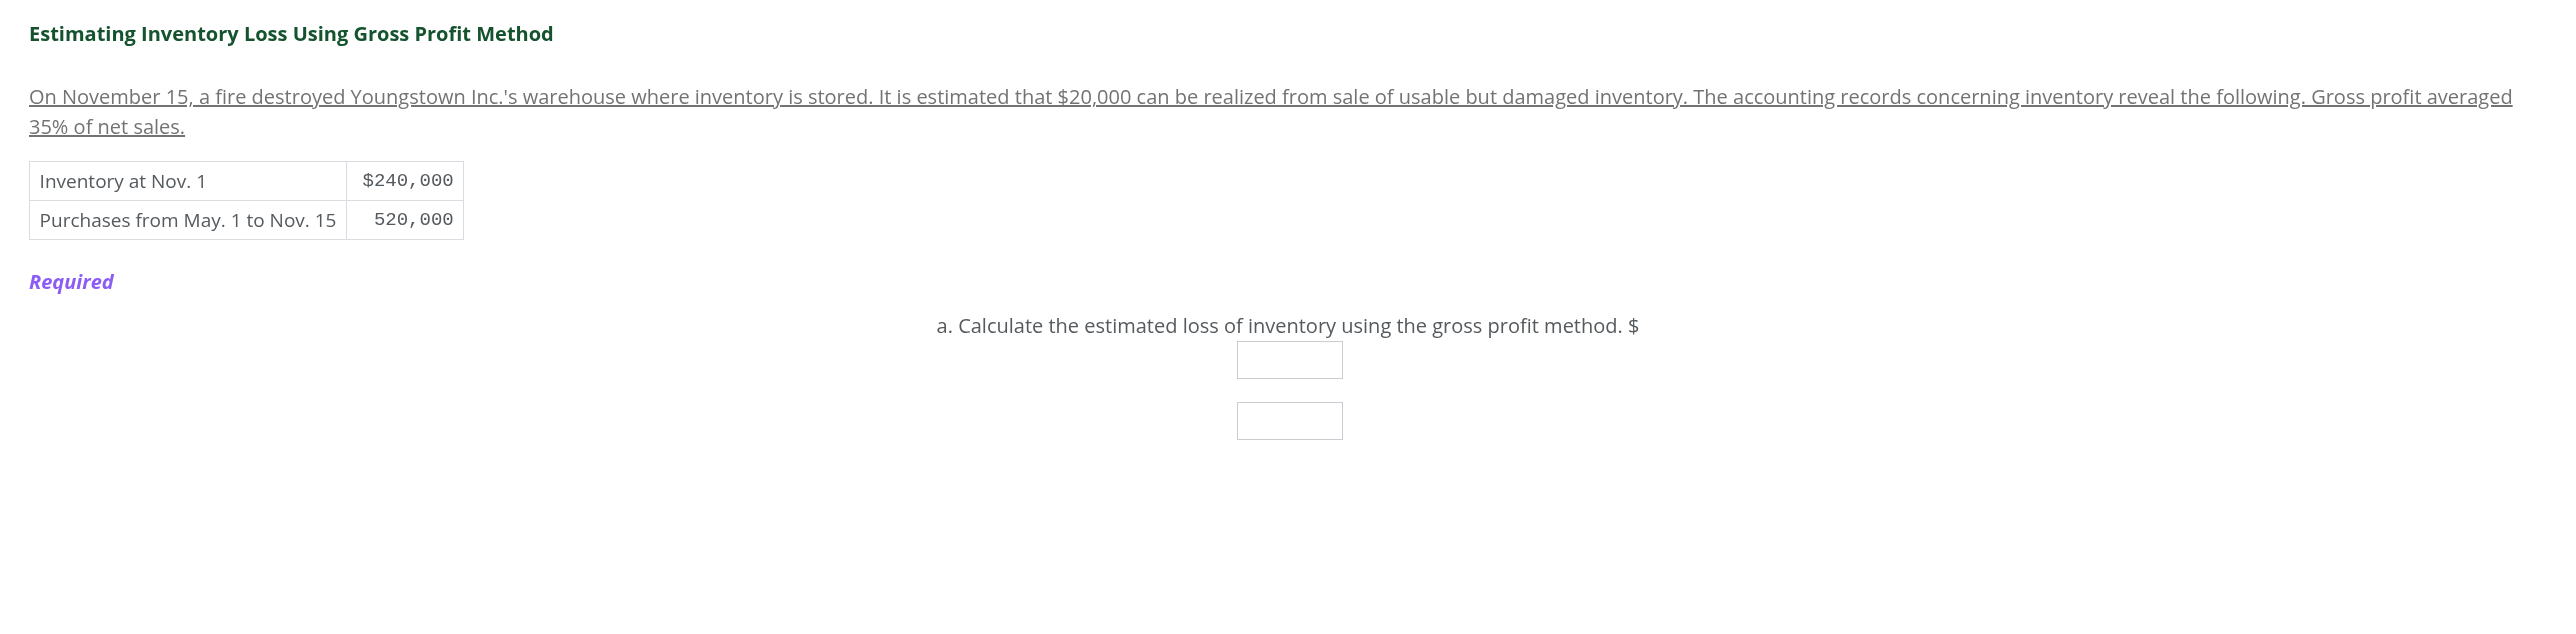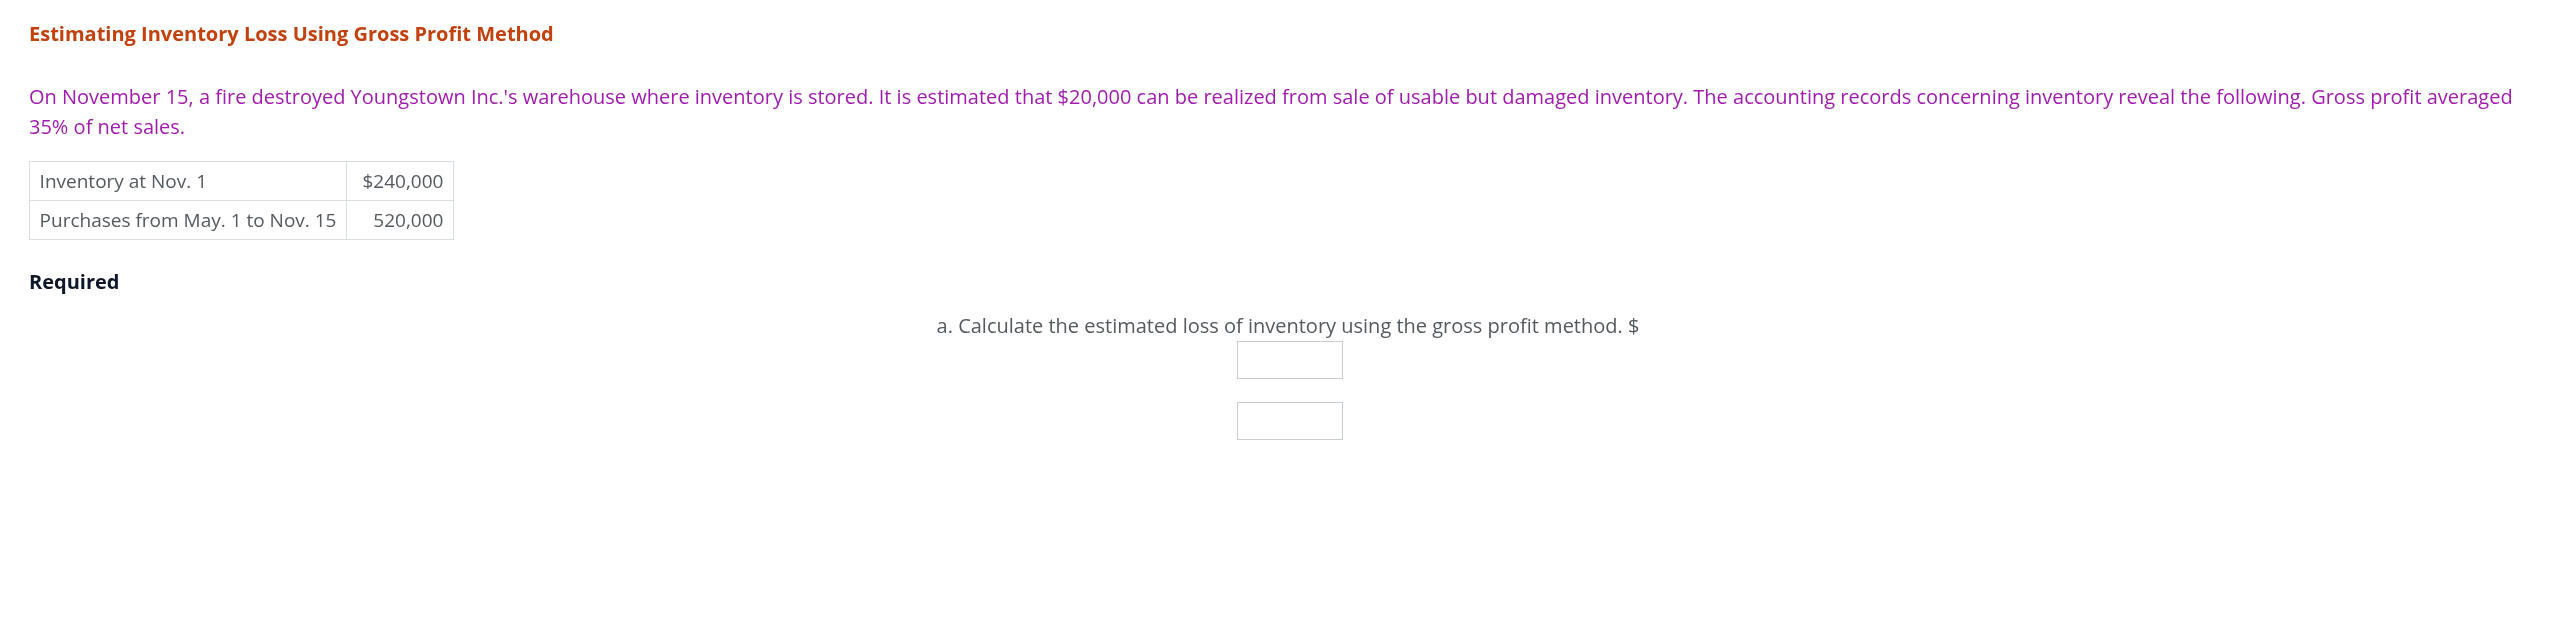--- a/index.html
+++ b/index.html
@@ -6,46 +6,49 @@
   body {
     margin: 0;
     padding: 19px 29px;
     font-family: "Open Sans", "Segoe UI", Arial, sans-serif;
     color: #555a5e;
     font-size: 20px;
     line-height: 1.5;
   }
   .title {
     font-weight: 700;
-    color: #c2410c;
+    color: #14532d;
     margin-bottom: 33px;
   }
   .intro {
     margin-bottom: 19px;
-    color: #a21caf;
+    color: #737373;
+    text-decoration: underline;
   }
   table.data {
     border-collapse: collapse;
     margin-bottom: 27px;
     border-radius: 25px;
   }
   table.data td {
     border: 1px solid #d8dde1;
     padding: 4.8px 9.6px;
     font-size: 19px;
     color: #555a5e;
   }
   table.data td.num {
     text-align: right;
     padding-left: 15.4px;
+    font-family: Liberation Mono, monospace;
   }
   .required {
     font-weight: 700;
-    color: #0f172a;
+    color: #8b5cf6;
     margin-bottom: 13.5px;
+    font-style: italic;
   }
   .q {
     display: flex;
     align-items: center;
     margin-bottom: 23px;
     flex-wrap: wrap;
     flex-direction: column;
   }
   .q span.text { white-space: pre; }
   input.ans {

